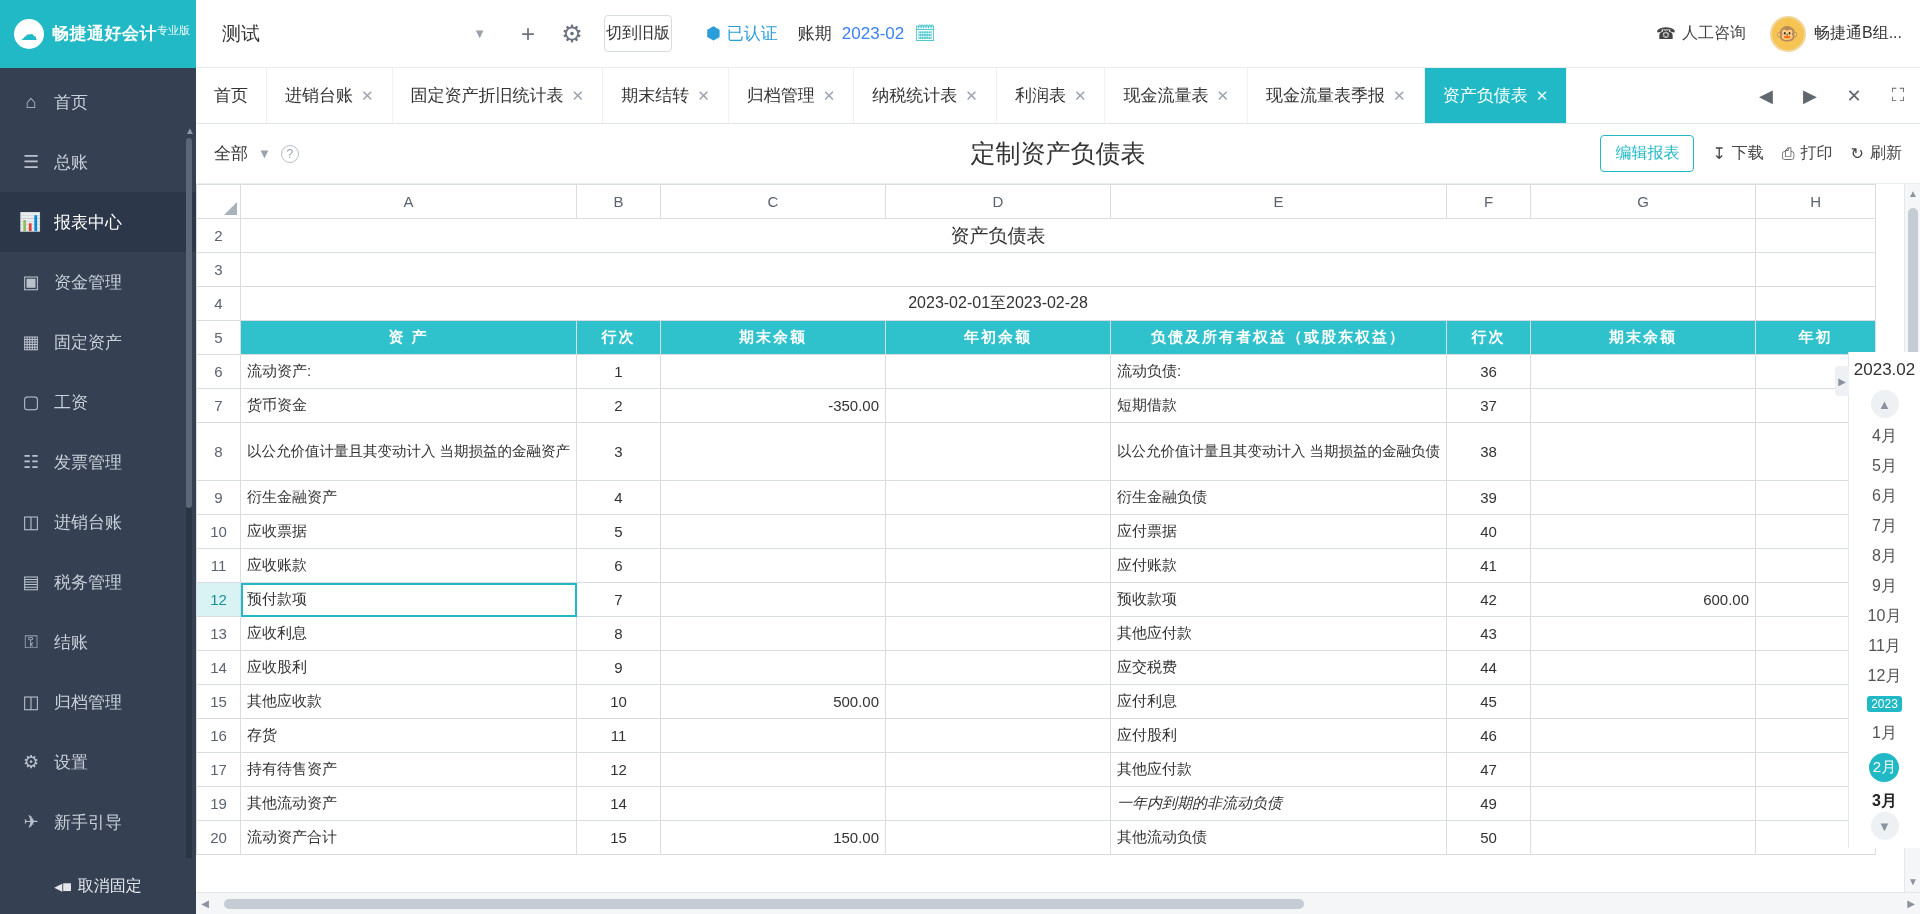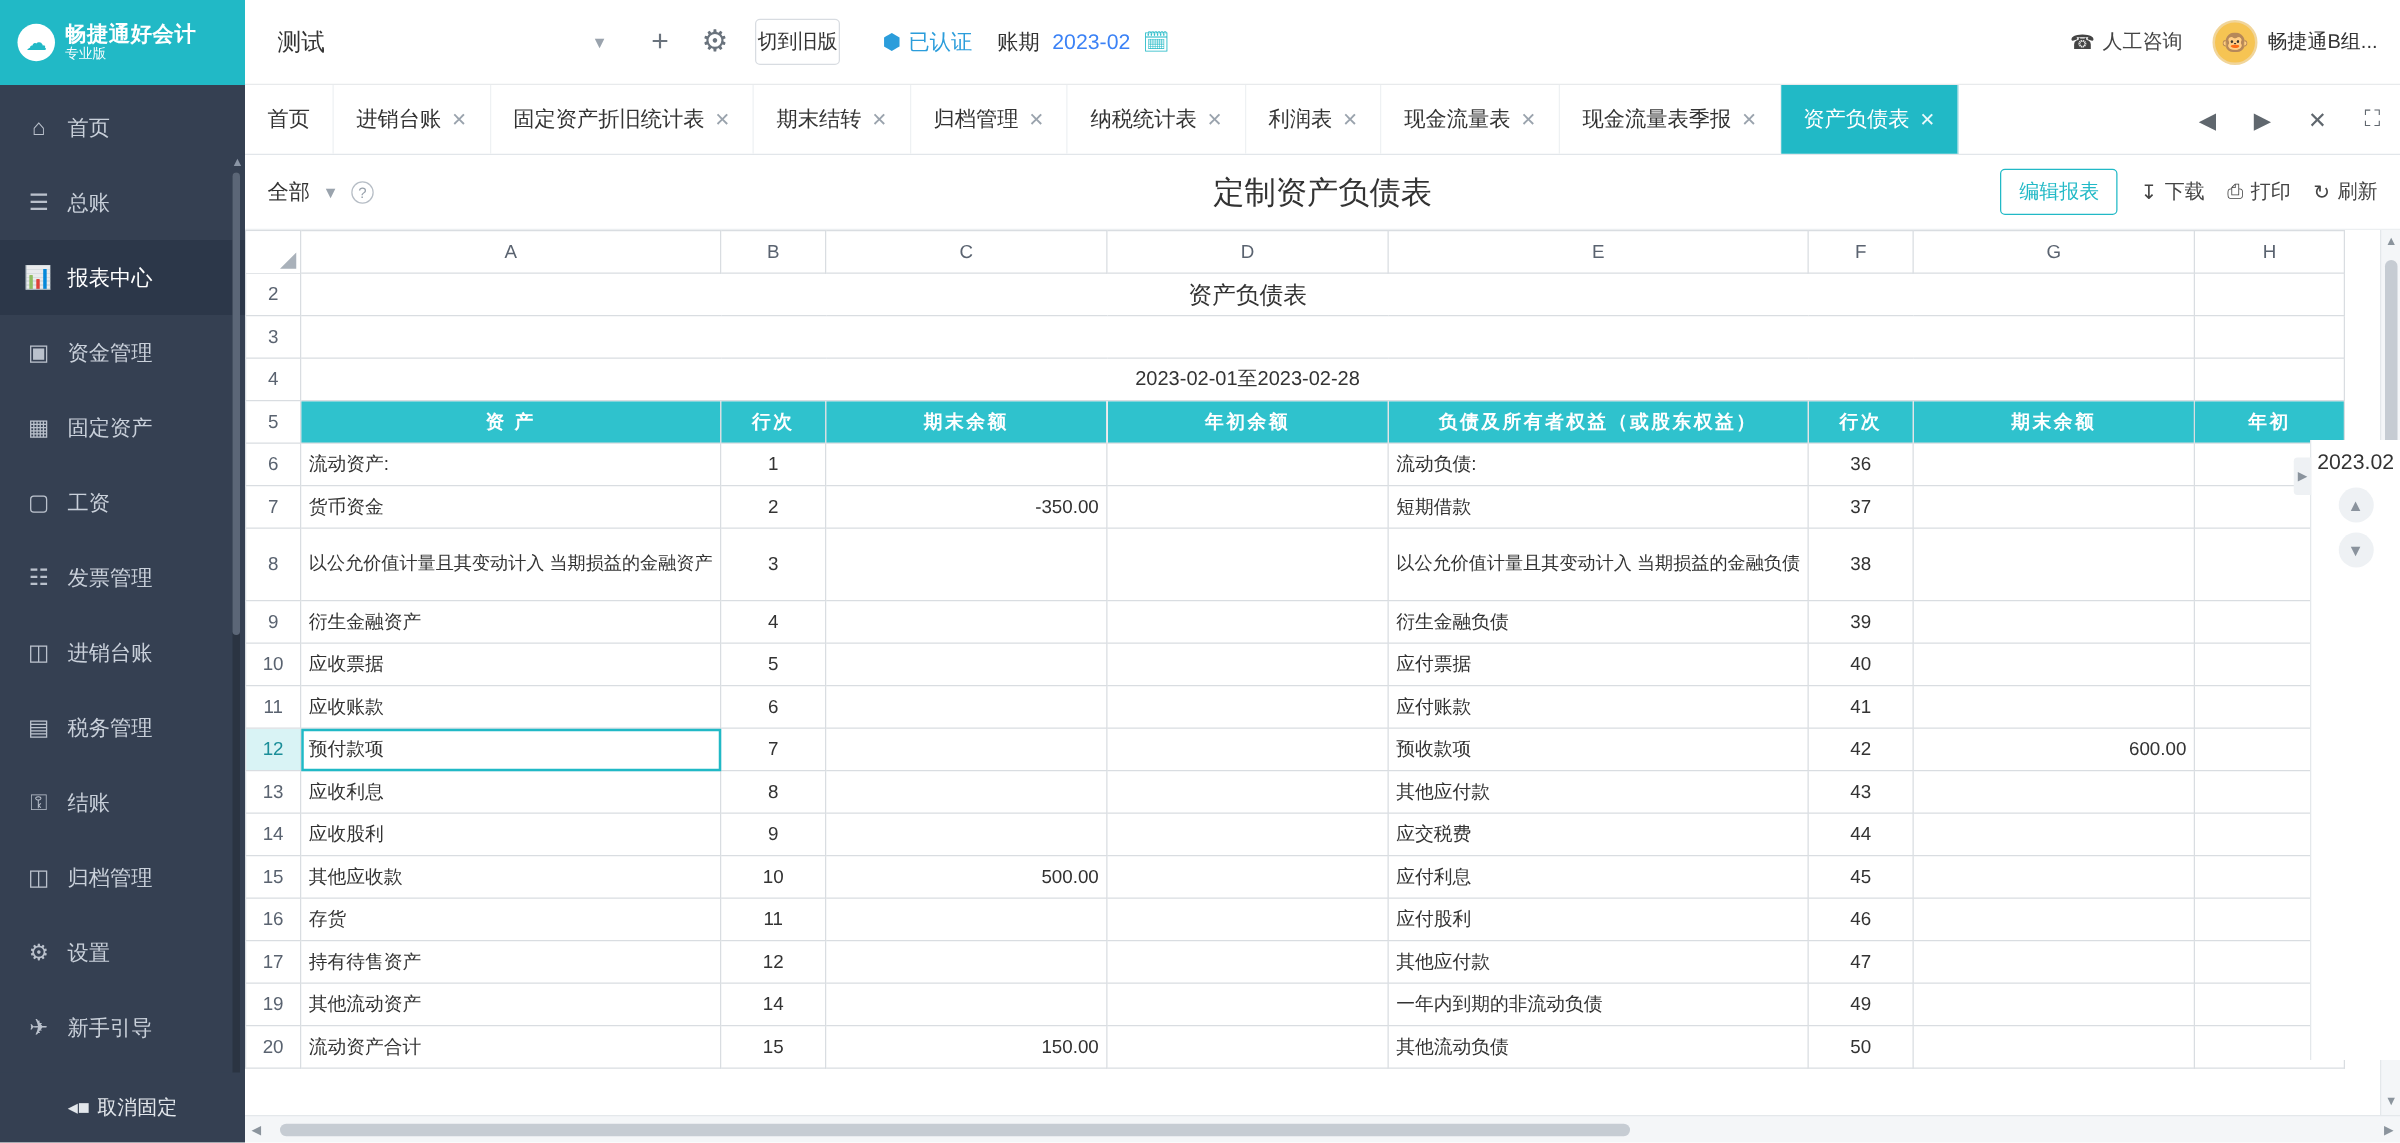--- a/index.html
+++ b/index.html
@@ -25,21 +25,21 @@
     height: 68px; background: #21b9c6;
     display: flex; align-items: center; padding-left: 14px; gap: 8px;
     color: #fff;
   }
   .brand-logo {
     width: 30px; height: 30px; border-radius: 50%;
     background: #fff; color: #21b9c6;
     display: flex; align-items: center; justify-content: center;
     font-size: 17px;
   }
-  .brand-text { display: flex; flex-direction: column; line-height: 1.15; }
+  .brand-text { display: flex; flex-direction: row; line-height: 1.15; }
   .brand-title { font-size: 17px; font-weight: bold; letter-spacing: .5px; }
   .brand-sub { font-size: 11px; opacity: .95; }
 
   .nav { flex: 1; overflow: hidden; padding-top: 4px; position: relative; }
   .nav-item {
     height: 60px; display: flex; align-items: center; gap: 12px;
     padding-left: 20px; font-size: 17px; cursor: pointer;
     color: #c9d0da;
   }
   .nav-item .ico { width: 22px; height: 22px; display: flex; align-items: center; justify-content: center; font-size: 18px; opacity: .9; }
@@ -163,21 +163,21 @@
   }
   .rowhead.sel { background: #d9f3f5; color: #1b8e99; }
   .corner { background: #f2f4f6; width: 44px; height: 30px; position: relative; }
   .corner:after {
     content: ""; position: absolute; right: 3px; bottom: 3px;
     border-style: solid; border-width: 0 0 13px 13px; border-color: transparent transparent #a9b1ba transparent;
   }
   .cell-center { text-align: center; }
   .cell-right { text-align: right; padding-right: 12px; }
   .cell-indent1 { padding-left: 30px; }
-  .cell-indent2 { padding-left: 44px; }
+  .cell-indent2 { padding-left: 44px; font-style: italic; }
   .title-cell { text-align: center; font-size: 19px; color: #333; }
   .date-cell { text-align: center; font-size: 16px; color: #333; }
   .hdr-teal { background: #2fc2cd !important; color: #fff; text-align: center; font-weight: bold; letter-spacing: 2px; }
   .two-line { white-space: normal; line-height: 1.35; font-size: 14.5px; }
   td.selected { outline: 2px solid #21b9c6; outline-offset: -2px; }
 
   
   .vscroll {
     position: absolute; right: 0; top: 0; width: 16px; bottom: 0; background: #f4f6f8;
     border-left: 1px solid #e4e8eb;
@@ -651,20 +651,35 @@
       <div class="vscroll">
         <div class="varr top">▲</div>
         <div class="vthumb"></div>
         <div class="varr bot">▼</div>
       </div>
 
       <div class="month-panel">
         <div class="mp-collapse">▶</div>
         <div class="mp-year">2023.02</div>
         <div class="mp-round">▲</div>
+        <div class="mp-list">
+          <div class="mp-item">4月</div>
+          <div class="mp-item">5月</div>
+          <div class="mp-item">6月</div>
+          <div class="mp-item">7月</div>
+          <div class="mp-item">8月</div>
+          <div class="mp-item">9月</div>
+          <div class="mp-item">10月</div>
+          <div class="mp-item">11月</div>
+          <div class="mp-item">12月</div>
+          <div class="mp-year-badge">2023</div>
+          <div class="mp-item">1月</div>
+          <div class="mp-item current">2月</div>
+          <div class="mp-item strong">3月</div>
+        </div>
         <div class="mp-round">▼</div>
       </div>
     </div>
 
     <div class="hscroll">
       <div class="harr">◀</div>
       <div class="htrack">
         <div class="hthumb"></div>
       </div>
       <div class="harr">▶</div>

